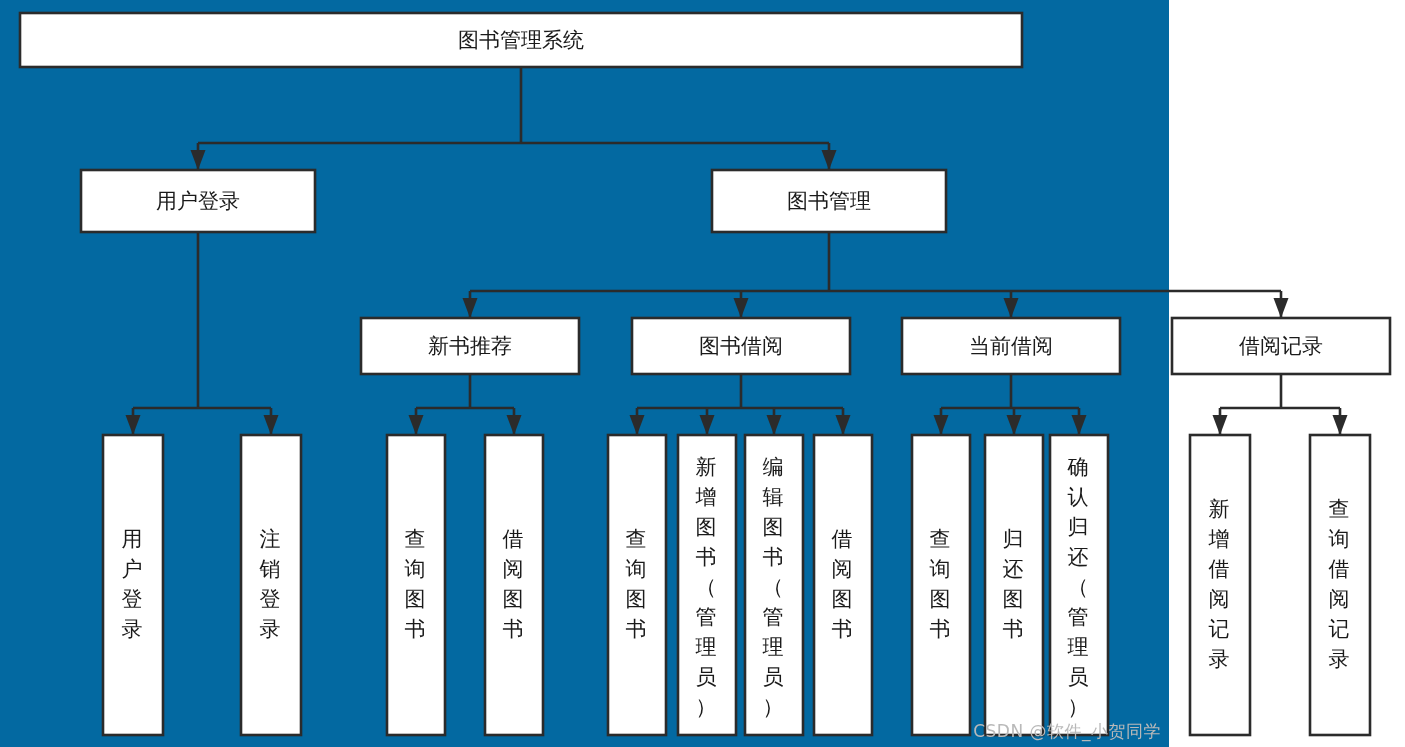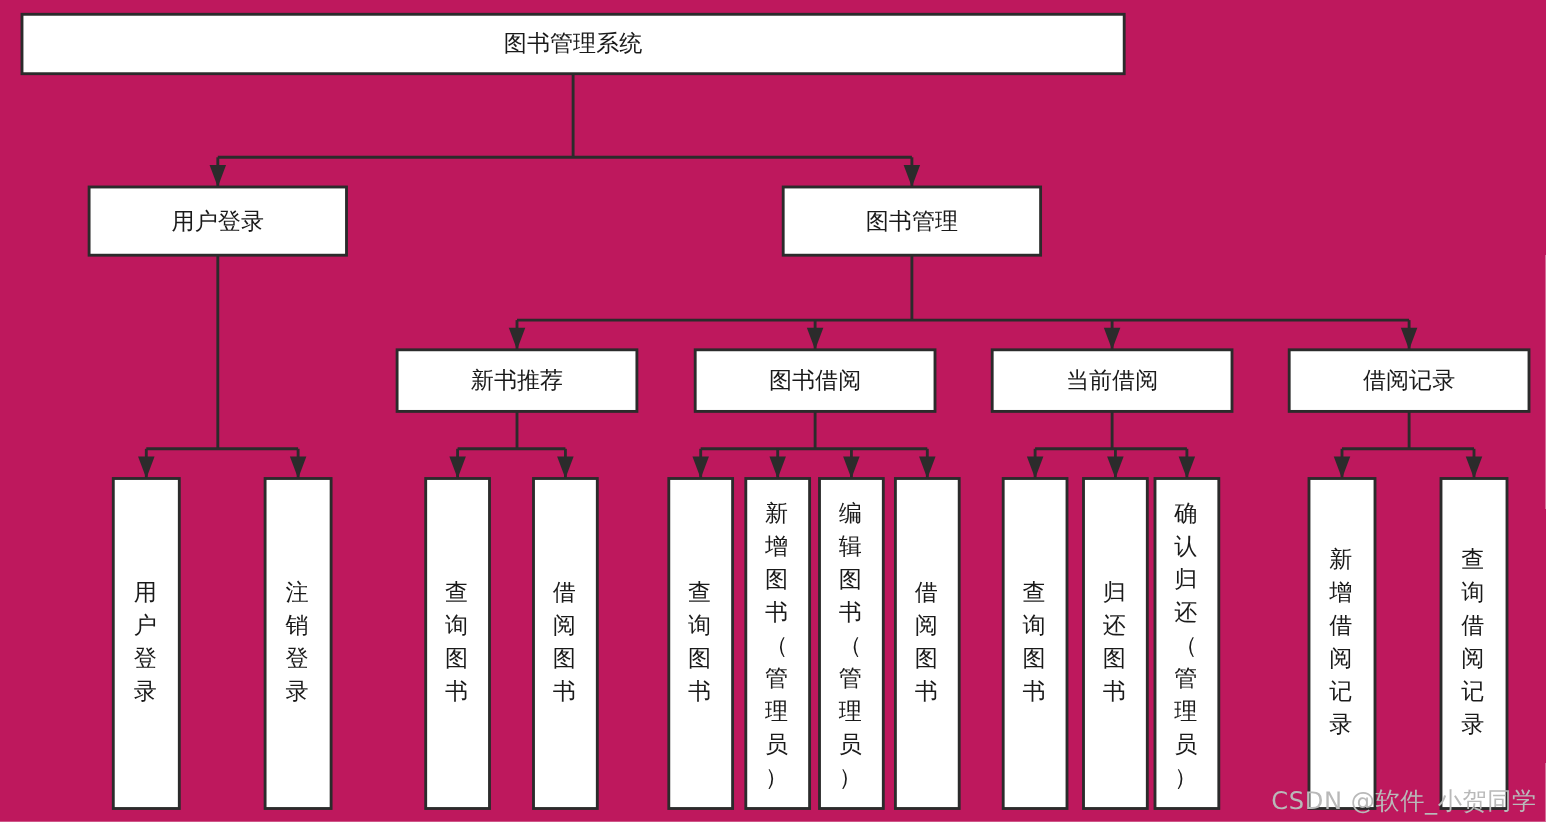--- a/index.html
+++ b/index.html
@@ -8,23 +8,23 @@
     background: #ffffff;
   }
   body {
     width: 1405px;
     height: 747px;
     overflow: hidden;
     font-family: "DejaVu Sans", "Liberation Sans", sans-serif;
   }
   #diagram-root {
     position: relative;
-    width: 1405px;
+    width: 1169px;
     height: 747px;
-    background: #be185d;
+    background: #0369a1;
   }
   svg.diagram-svg {
     position: absolute;
     left: 0;
     top: 0;
     width: 1405px;
     height: 747px;
     display: block;
   }
   .node-box {
@@ -55,21 +55,21 @@
     fill: #1a1a1a;
     text-anchor: middle;
     dominant-baseline: middle;
     letter-spacing: 2px;
   }
   .watermark {
     position: absolute;
     right: 8px;
     bottom: 4px;
     font-family: "DejaVu Sans", "Liberation Sans", sans-serif;
-    font-size: 22px;
+    font-size: 17px;
     color: #b9b9b9;
     letter-spacing: 0.5px;
     white-space: nowrap;
     pointer-events: none;
     text-align: right;
   }
 </style>
 </head>
 <body>
 

